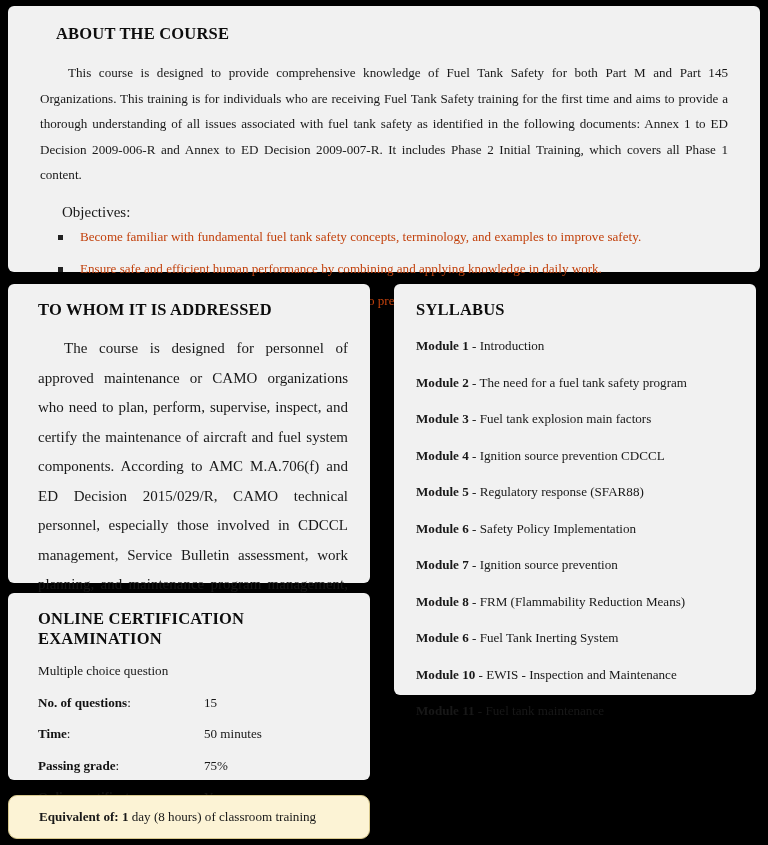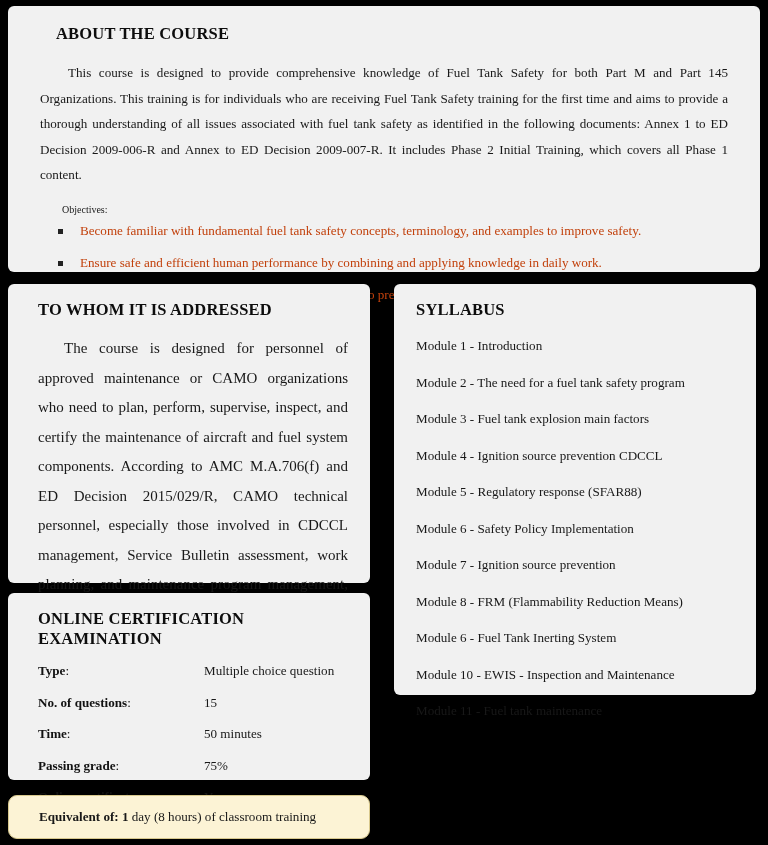--- a/index.html
+++ b/index.html
@@ -107,21 +107,21 @@
     margin: 0 6px 0 6px;
   }
   #panel-addressed .body-para {
     text-indent: 26px;
     font-size: 15px;
     line-height: 1.97;
     margin: 0 6px 12px 12px;
   }
 
   .objectives-label {
-    font-size: 10px;
+    font-size: 15px;
     margin: 16px 0 6px 28px;
     color: #181818;
   }
 
   ul.bullet-list {
     list-style: none;
     margin: 0;
     padding: 0 0 0 12px;
   }
   ul.bullet-list li {
@@ -150,21 +150,21 @@
   }
   ul.module-list li {
     font-size: 13.1px;
     line-height: 1.3;
     margin: 0 0 19.5px 0;
     color: #181818;
     white-space: nowrap;
   }
   ul.module-list li:last-child { margin-bottom: 0; }
   .module-name {
-    font-weight: normal;
+    font-weight: bold;
   }
   .module-sep {
     font-weight: normal;
   }
   .module-desc {
     font-weight: normal;
   }
 
   
   .exam-rows {
@@ -253,21 +253,20 @@
       <li>
         <span class="module-name">Module 11</span><span class="module-sep"> - </span><span class="module-desc">Fuel tank maintenance</span>
       </li>
     </ul>
   </section>
 
   <section class="panel" id="panel-exam">
     <h2 class="panel-title">ONLINE CERTIFICATION EXAMINATION</h2>
     <div class="exam-rows">
       <div class="exam-row">
-        <div class="exam-label"><span>Type</span><span class="colon">:</span></div>
         <div class="exam-value">Multiple choice question</div>
       </div>
       <div class="exam-row">
         <div class="exam-label"><span>No. of questions</span><span class="colon">:</span></div>
         <div class="exam-value">15</div>
       </div>
       <div class="exam-row">
         <div class="exam-label"><span>Time</span><span class="colon">:</span></div>
         <div class="exam-value">50 minutes</div>
       </div>

